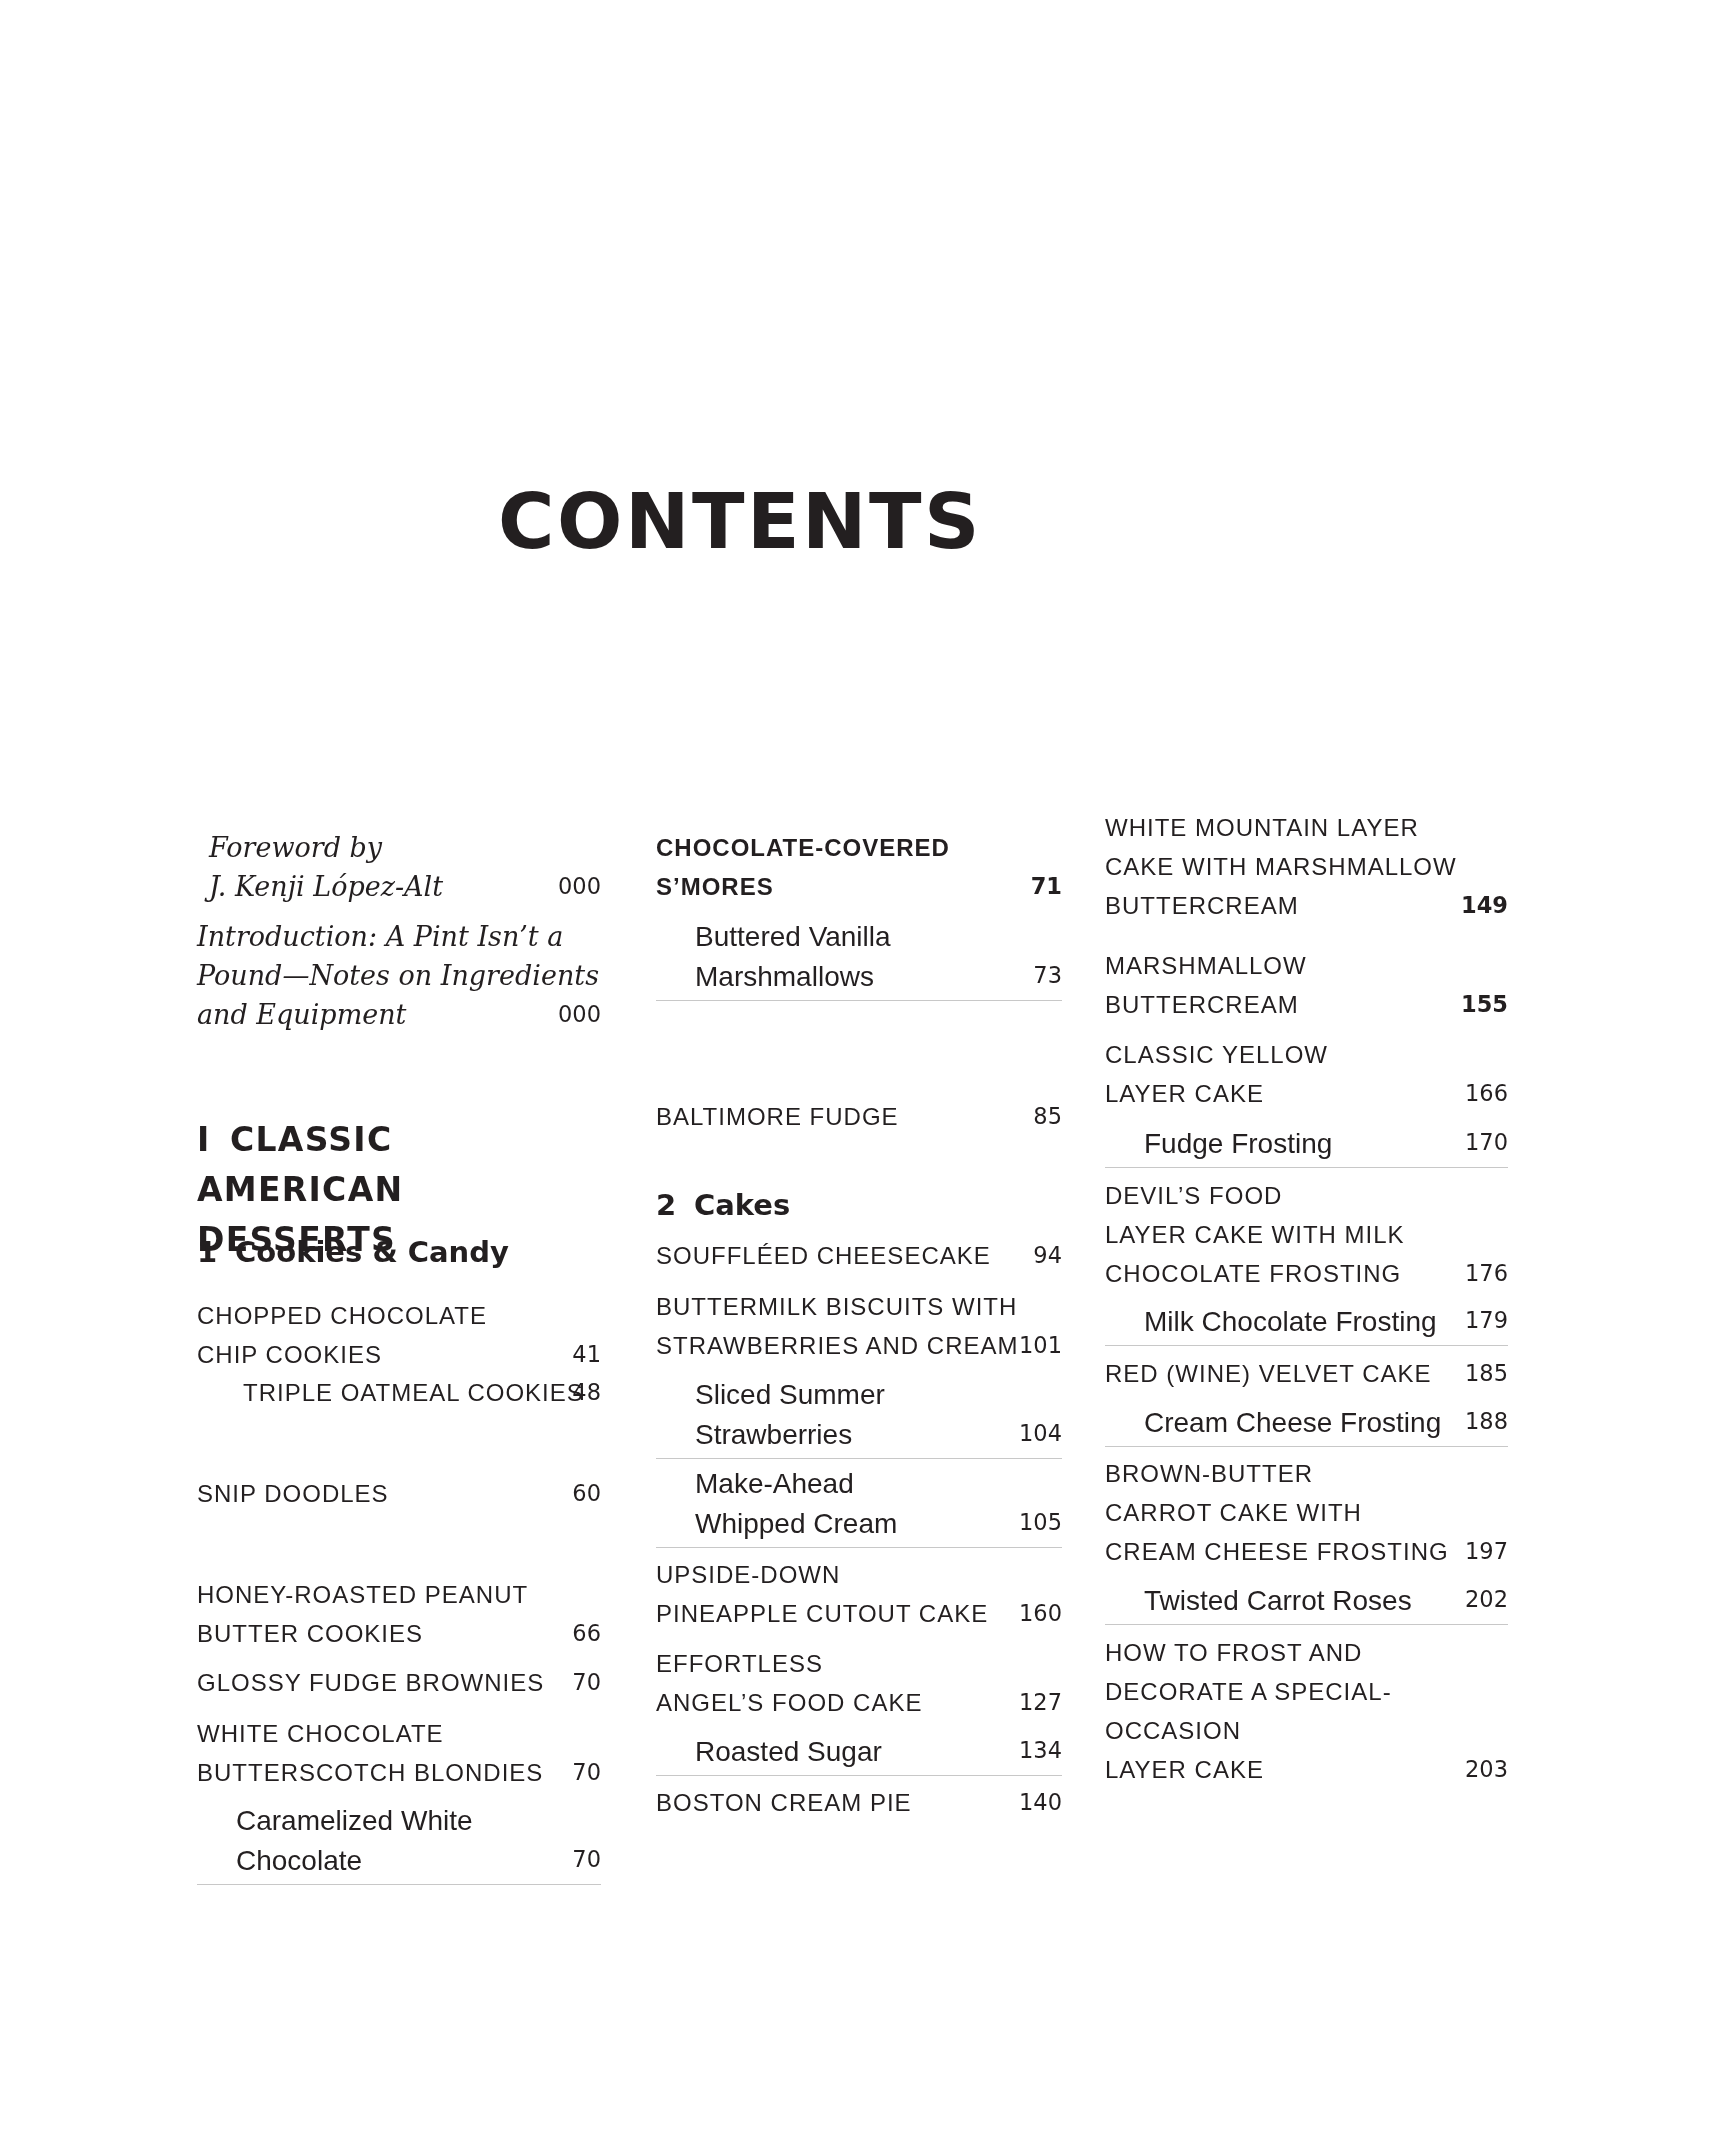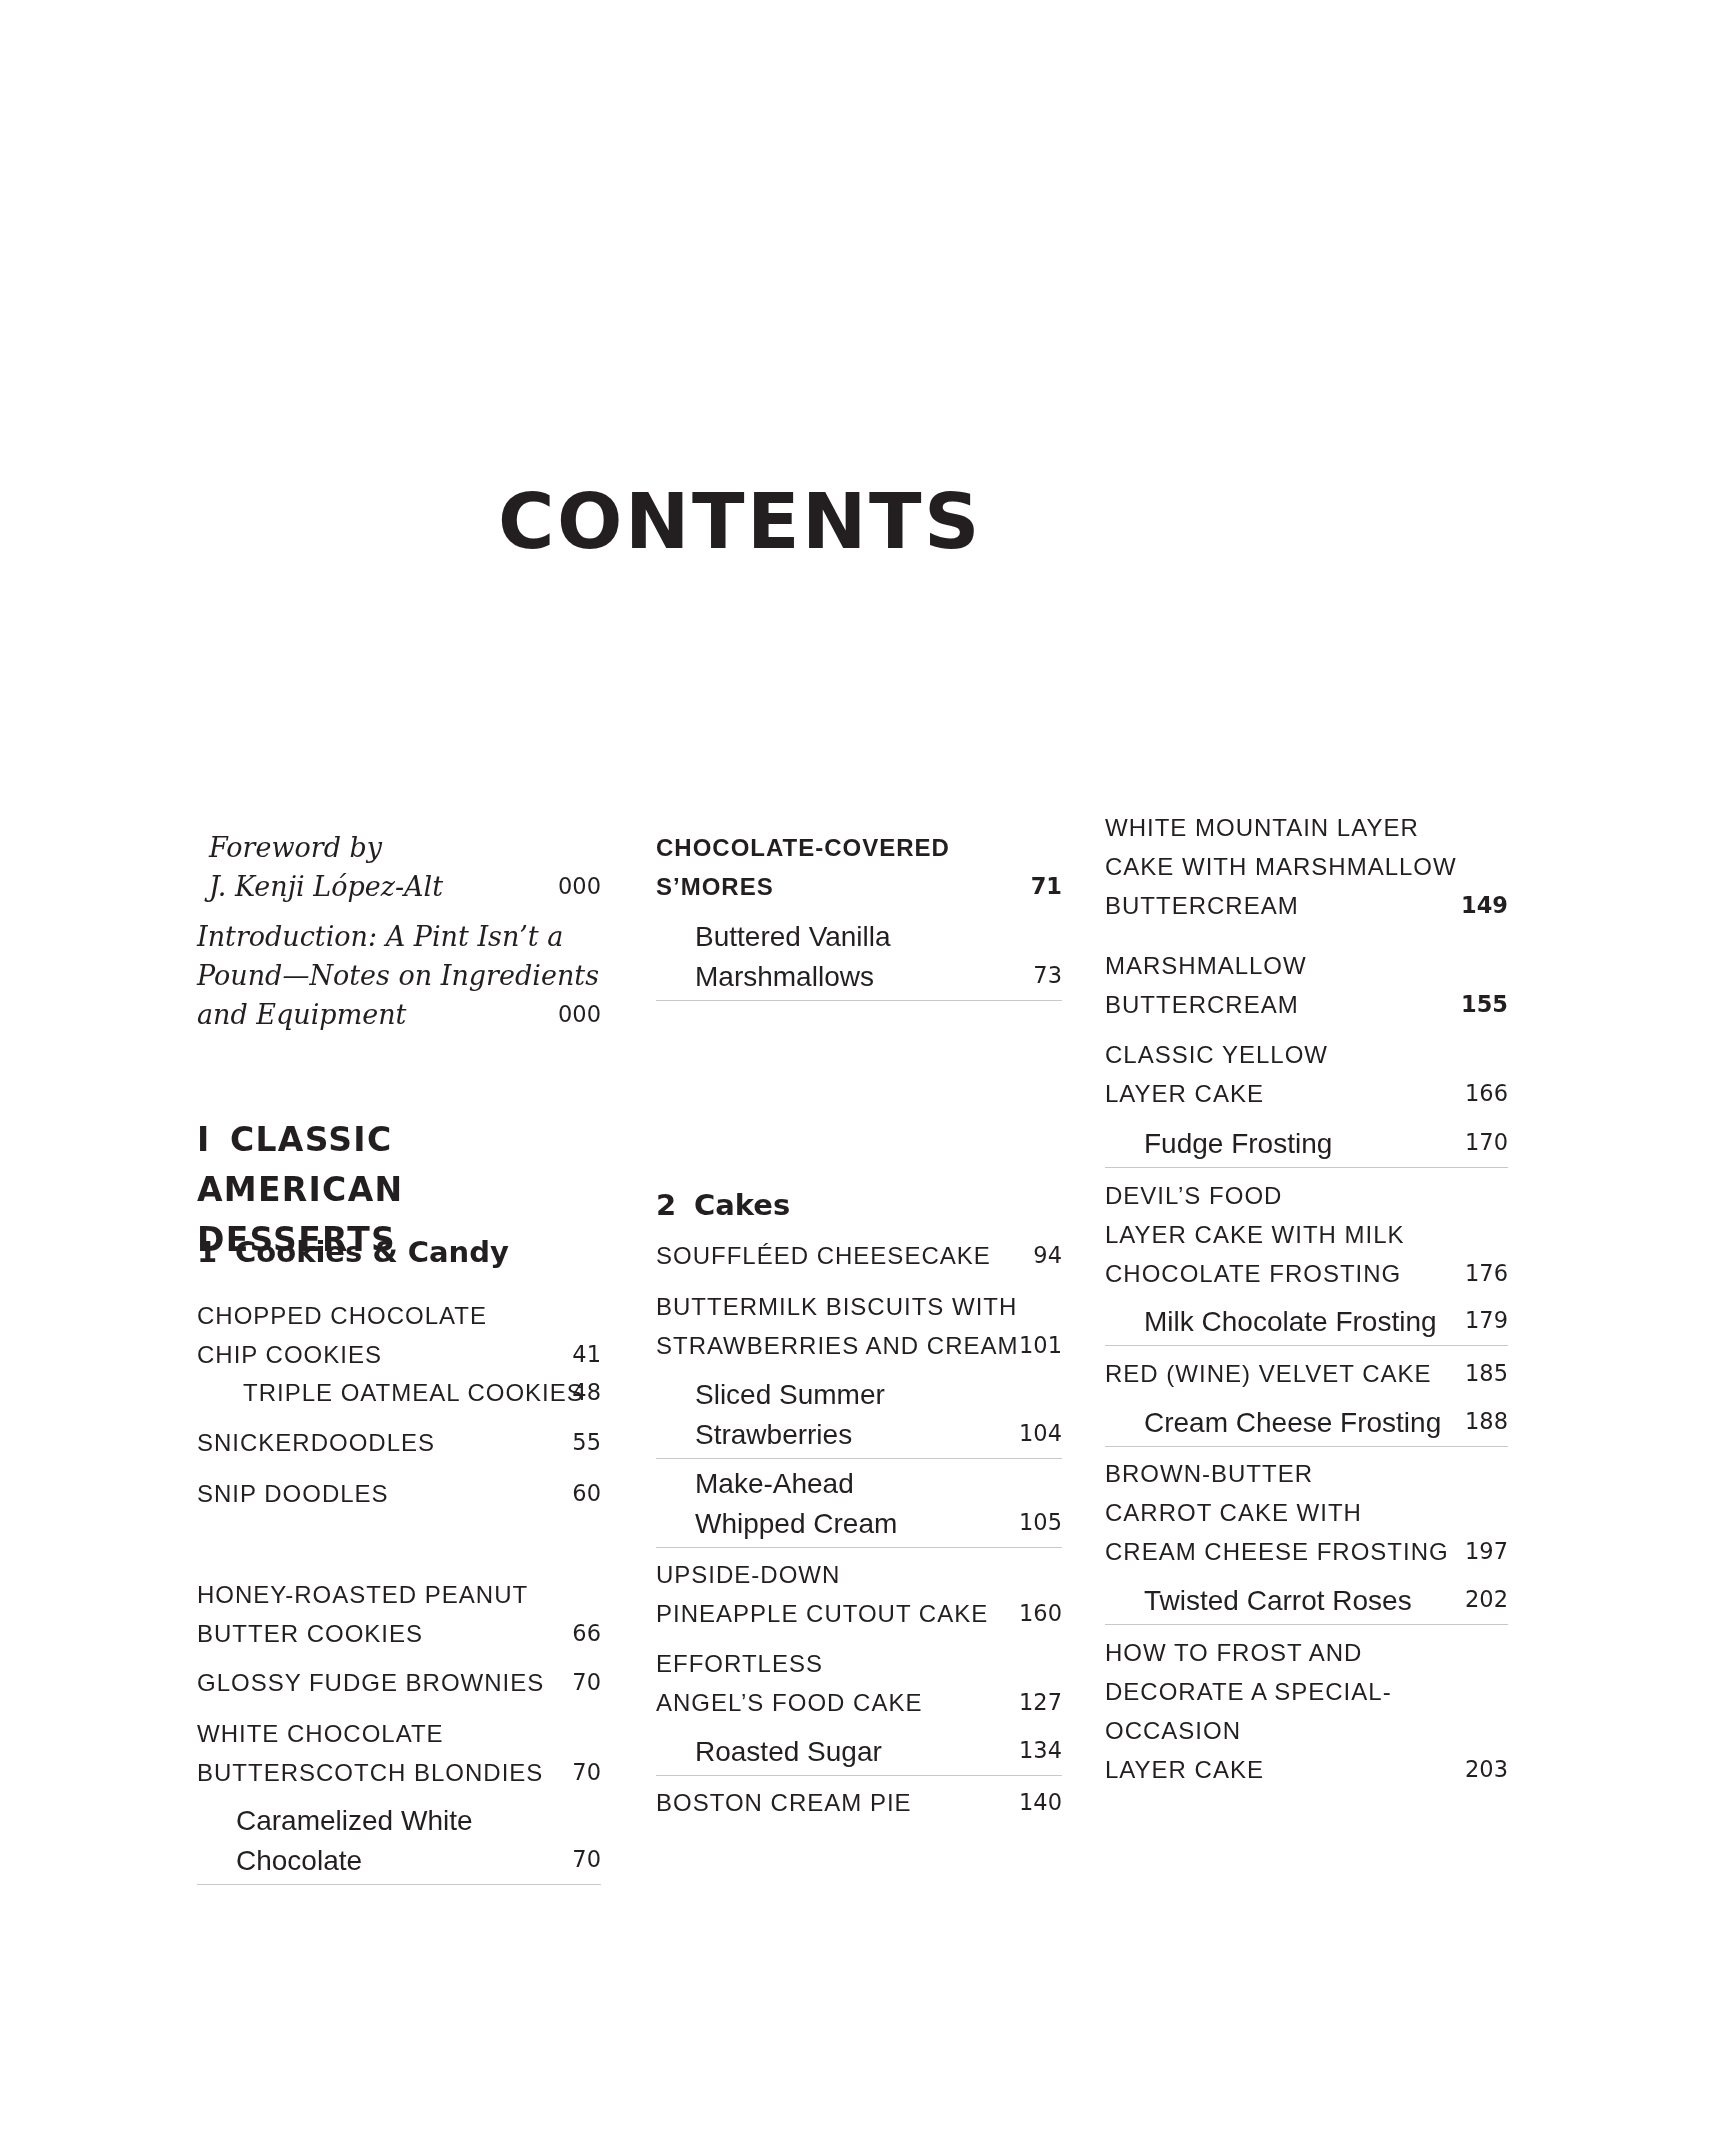--- a/index.html
+++ b/index.html
@@ -49,24 +49,20 @@
   </div>
   <div class="entry caps" style="top:1296px;">
     <span class="text">CHOPPED CHOCOLATE
 CHIP COOKIES</span>
     <span class="page">41</span>
   </div>
   <div class="entry caps" style="top:1373px;margin-left:46px;">
     <span class="text">TRIPLE OATMEAL COOKIES</span>
     <span class="page">48</span>
   </div>
-  <div class="entry caps" style="top:1423px;">
-    <span class="text">SNICKERDOODLES</span>
-    <span class="page">55</span>
-  </div>
   <div class="entry caps" style="top:1474px;">
     <span class="text">SNIP DOODLES</span>
     <span class="page">60</span>
   </div>
   <div class="entry caps" style="top:1575px;">
     <span class="text">HONEY-ROASTED PEANUT
 BUTTER COOKIES</span>
     <span class="page">66</span>
   </div>
   <div class="entry caps" style="top:1663px;">
@@ -88,20 +84,24 @@
 <div class="col" style="left:656px; width:406px; top:0; height:2137px;">
   <div class="entry caps" style="top:828px;font-weight:bold;">
     <span class="text">CHOCOLATE-COVERED
 S’MORES</span>
     <span class="page">71</span>
   </div>
   <div class="entry sub ruled" style="top:917px;">
     <span class="text">Buttered Vanilla
 Marshmallows</span>
     <span class="page">73</span>
+  </div>
+  <div class="entry caps" style="top:1097px;">
+    <span class="text">BALTIMORE FUDGE</span>
+    <span class="page">85</span>
   </div>
   <div class="entry chapter" style="top:1184px;">
     <span class="numeral">2</span><span>Cakes</span>
   </div>
   <div class="entry caps" style="top:1236px;">
     <span class="text">SOUFFLÉED CHEESECAKE</span>
     <span class="page">94</span>
   </div>
   <div class="entry caps" style="top:1287px;">
     <span class="text">BUTTERMILK BISCUITS WITH

